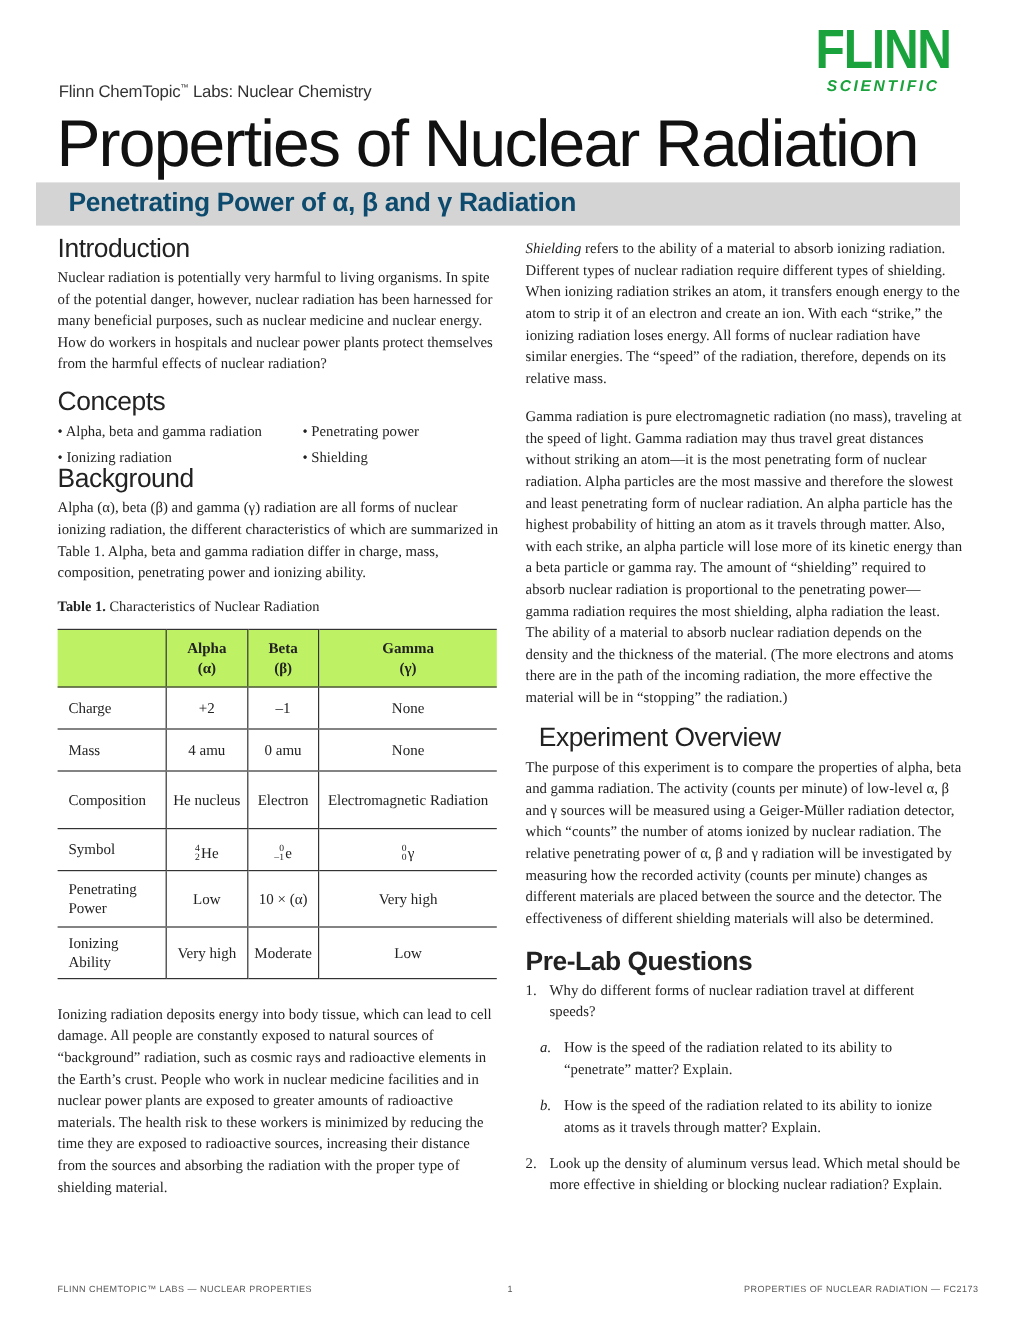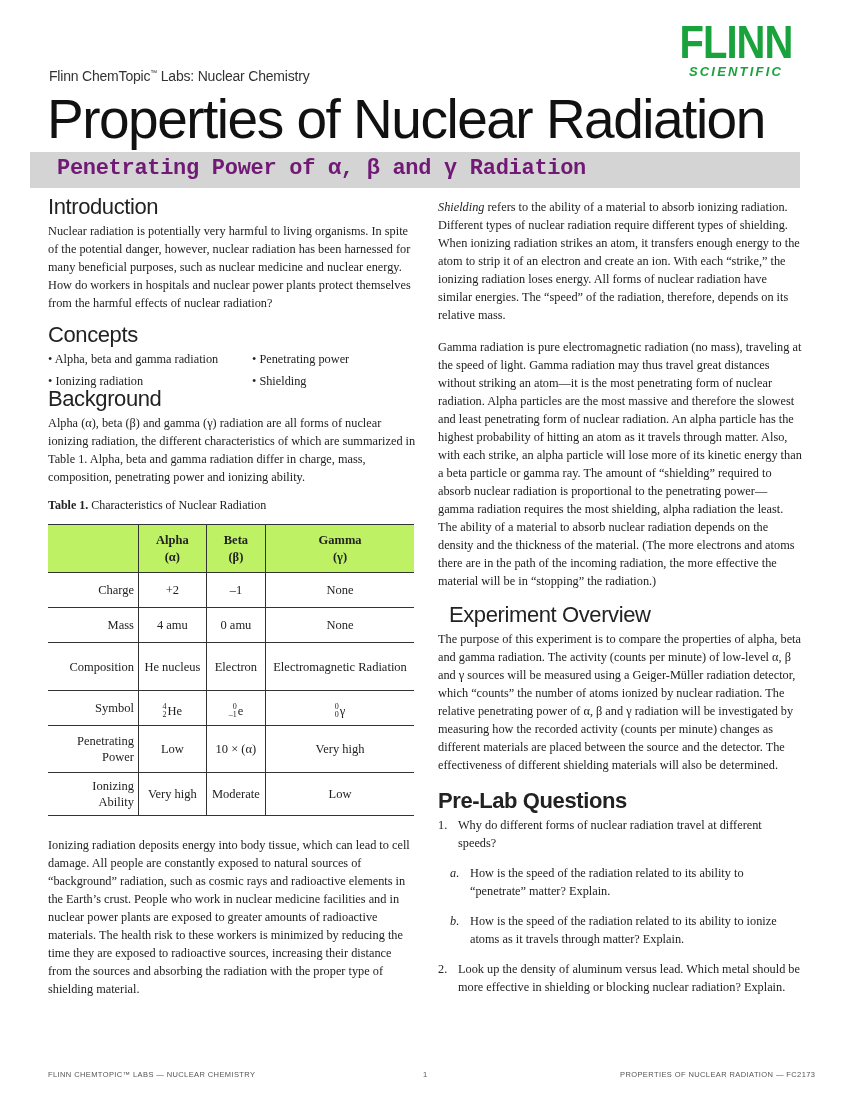--- a/index.html
+++ b/index.html
@@ -4,34 +4,34 @@
 <style>
   html, body { margin:0; padding:0; background:#fff; }
   body { width:850px; height:1100px; position:relative; overflow:hidden; color:#222; font-family:"Liberation Serif", serif; }
   .logo { position:absolute; left:668px; top:24px; width:136px; text-align:center; color:#1aa33c; }
   .logo .l1 { font-family:"Liberation Sans", sans-serif; font-weight:bold; font-size:40px; line-height:36px; letter-spacing:-1px; transform:scaleY(1.15); display:block; }
   .logo .l2 { font-family:"Liberation Sans", sans-serif; font-weight:bold; font-size:13px; letter-spacing:2.2px; margin-top:4px; display:block;font-style:italic; }
   .series { position:absolute; left:49px; top:68px; font-family:"Liberation Sans", sans-serif; font-size:14px; color:#333; letter-spacing:-0.2px; }
   .series sup { font-size:7px; }
   .title { position:absolute; left:47px; top:86px; font-family:"Liberation Sans", sans-serif; font-size:55px; color:#111; letter-spacing:-1.5px; line-height:66px; white-space:nowrap; }
   .band { position:absolute; left:30px; top:152px; width:770px; height:36px; background:#d4d4d4; }
-  .band span { position:absolute; left:27px; top:4px; font-family:Liberation Mono, monospace; font-weight:bold; font-size:22px; color:#701a75; letter-spacing:-0.3px; }
+  .band span { position:absolute; left:27px; top:4px; font-family:Liberation Sans, sans-serif; font-weight:bold; font-size:22px; color:#0c4a6e; letter-spacing:-0.3px; }
   .col { position:absolute; font-size:12.3px; line-height:18px; color:#222; }
   .left { left:48px; width:368px; }
   .right { left:438px; width:364px; }
   h2 { font-family:"Liberation Sans", sans-serif; font-weight:normal; font-size:22px; color:#222; margin:0; letter-spacing:-0.4px; }
   p { margin:0; }
   .concepts { display:grid; grid-template-columns:204px 160px; row-gap:4px; margin-top:6px; }
   .table-caption { font-size:12px; margin-top:10px; }
   .table-caption b { font-weight:bold; }
   table.rad { border-collapse:collapse; width:366px; margin-top:10px; font-size:12.5px; }
   table.rad th, table.rad td { border-top:1px solid #333; border-bottom:1px solid #333; text-align:center; padding:0 4px; }
   table.rad th + th, table.rad td + td { border-left:1px solid #333; }
   table.rad thead th { background:#bef264; height:47px; font-weight:bold; line-height:17px; }
-  table.rad td:first-child { text-align:right; padding-left:9px; width:77px; line-height:16px; }
+  table.rad td:first-child { text-align:left; padding-left:9px; width:77px; line-height:16px; }
   .qlist { margin-top:6px; }
   .q { position:relative; padding-left:20px; margin-bottom:12px; }
   .q .n { position:absolute; left:0; top:0; }
   .sq { position:relative; padding-left:32px; margin-bottom:12px; }
   .sq .n { position:absolute; left:12px; font-style:italic; }
   .footer { position:absolute; top:1070px; font-family:"Liberation Sans", sans-serif; font-size:7.5px; color:#555; letter-spacing:0.4px; }
   sub, sup { line-height:0; }
   .nuc { display:inline-flex; align-items:center; }
   .nuc .st { display:inline-flex; flex-direction:column; font-size:8px; line-height:8px; text-align:right; margin-right:1px; }
 </style>
@@ -145,15 +145,15 @@
 
   <h2 style="margin-top:18px;font-weight:bold;">Pre-Lab Questions</h2>
   <div class="qlist">
     <div class="q"><span class="n">1.</span><span>Why do different forms of nuclear radiation travel at different speeds?</span></div>
     <div class="sq"><span class="n">a.</span><span>How is the speed of the radiation related to its ability to “penetrate” matter? Explain.</span></div>
     <div class="sq"><span class="n">b.</span><span>How is the speed of the radiation related to its ability to ionize atoms as it travels through matter? Explain.</span></div>
     <div class="q"><span class="n">2.</span><span>Look up the density of aluminum versus lead. Which metal should be more effective in shielding or blocking nuclear radiation? Explain.</span></div>
   </div>
 </div>
 
-<div class="footer" style="left:48px;">FLINN CHEMTOPIC™ LABS — NUCLEAR CHEMISTRY</div>
+<div class="footer" style="left:48px;">FLINN CHEMTOPIC™ LABS — NUCLEAR PROPERTIES</div>
 <div class="footer" style="left:423px;">1</div>
 <div class="footer" style="left:620px;">PROPERTIES OF NUCLEAR RADIATION — FC2173</div>
 
 </body></html>

